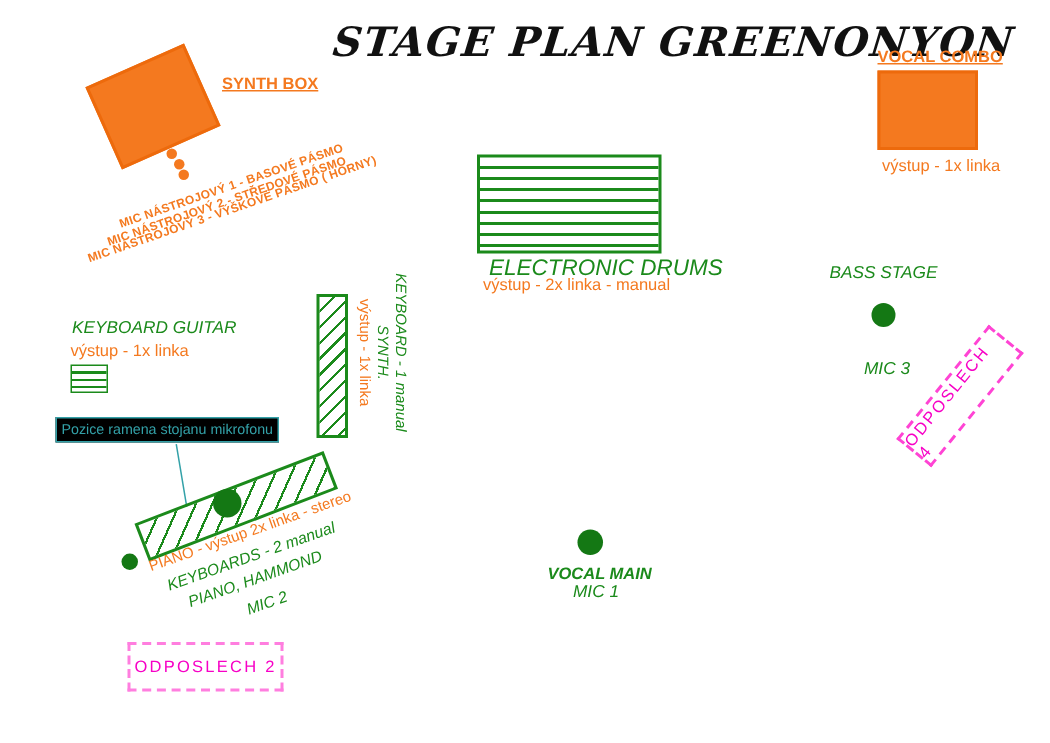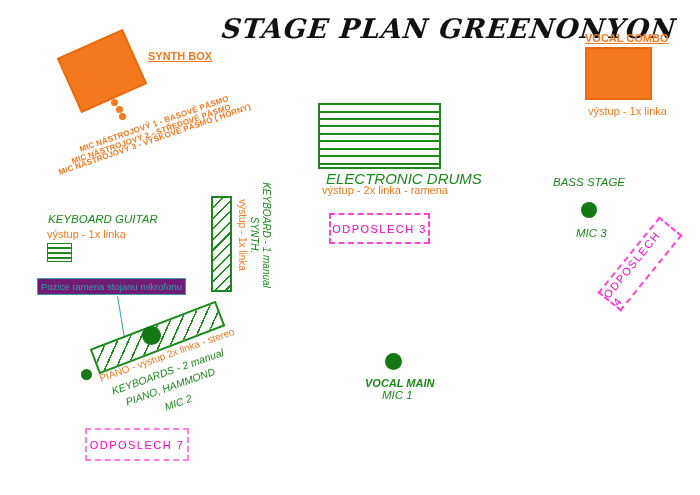--- a/index.html
+++ b/index.html
@@ -65,21 +65,21 @@
 
   .vtext{
     transform:rotate(90deg);transform-origin:0 0;width:110px;text-align:center;
     font-size:10px;line-height:12px;
   }
   .vtext .vg{color:var(--green);font-style:italic;}
   .vtext .vo{color:var(--orange);}
 
   .note-box{
     border:1px solid var(--teal);color:var(--teal);font-size:9.5px;
-    padding:2px 3px;white-space:nowrap;background:#701a75;
+    padding:2px 3px;white-space:nowrap;background:#000000;
   }
   .leader{
     width:55px;height:0;border-top:1.2px solid var(--teal);
     transform-origin:0 0;transform:rotate(80.5deg);
   }
 </style>
 </head>
 <body>
 
 <div id="stage">
@@ -94,29 +94,26 @@
   <div class="abs rot-line mic-line" style="left:80px;top:145px;">MIC NÁSTROJOVÝ 1 - BASOVÉ PÁSMO</div>
   <div class="abs rot-line mic-line" style="left:72px;top:157px;">MIC NÁSTROJOVÝ 2 - STŘEDOVÉ PÁSMO</div>
   <div class="abs rot-line mic-line" style="left:59px;top:168px;">MIC NÁSTROJOVÝ 3 - VÝŠKOVÉ PÁSMO ( HORNY)</div>
 
   <div class="abs o-label nowrap" style="left:585px;top:32px;">VOCAL COMBO</div>
   <div class="abs fill-rect" style="left:585px;top:47px;width:63px;height:49px;"></div>
   <div class="abs o-text nowrap" style="left:588px;top:105px;">výstup - 1x linka</div>
 
   <div class="abs drums" style="left:318px;top:103px;width:119px;height:62px;"></div>
   <div class="abs g-label-lg nowrap" style="left:326px;top:170px;">ELECTRONIC DRUMS</div>
-  <div class="abs o-text nowrap" style="left:322px;top:184px;">výstup - 2x linka - ramena</div>
+  <div class="abs o-text nowrap" style="left:322px;top:184px;">výstup - 2x linka - manual</div>
 
-  <div class="abs monitor mon-strong" style="left:329px;top:213px;width:97px;height:27px;">
-    <span>ODPOSLECH 3</span>
-  </div>
 
   <div class="abs g-label nowrap" style="left:553px;top:176px;">BASS STAGE</div>
   <div class="abs dot" style="left:581px;top:202px;width:16px;height:16px;"></div>
-  <div class="abs g-label nowrap" style="left:576px;top:227px;">MIC 3</div>
+  <div class="abs g-label nowrap" style="left:576px;top:240px;">MIC 3</div>
 
   <div class="abs monitor mon-strong" style="left:591px;top:249px;width:94px;height:26px;transform:rotate(-51deg);">
     <span>ODPOSLECH 4</span>
   </div>
 
   <div class="abs g-label nowrap" style="left:48px;top:213px;">KEYBOARD GUITAR</div>
   <div class="abs o-text nowrap" style="left:47px;top:228px;">výstup - 1x linka</div>
   <div class="abs stripes-sm" style="left:47px;top:243px;width:23px;height:17px;"></div>
 
   <div class="abs hatch" style="left:211px;top:196px;width:17px;height:92px;"></div>
@@ -136,16 +133,16 @@
   <div class="abs rot-line kb2-green" style="left:112px;top:386px;">KEYBOARDS - 2 manual</div>
   <div class="abs rot-line kb2-green" style="left:126px;top:397px;">PIANO, HAMMOND</div>
   <div class="abs rot-line kb2-green" style="left:165px;top:402px;">MIC 2</div>
 
   <div class="abs dot" style="left:385px;top:353px;width:17px;height:17px;"></div>
   <div class="abs g-bold nowrap" style="left:365px;top:377px;">VOCAL MAIN</div>
   <div class="abs g-label nowrap" style="left:382px;top:389px;">MIC 1</div>
 
 
   <div class="abs monitor mon-light" style="left:85px;top:428px;width:100px;height:29px;">
-    <span>ODPOSLECH 7</span>
+    <span>ODPOSLECH 2</span>
   </div>
 
 </div>
 
 </body></html>

